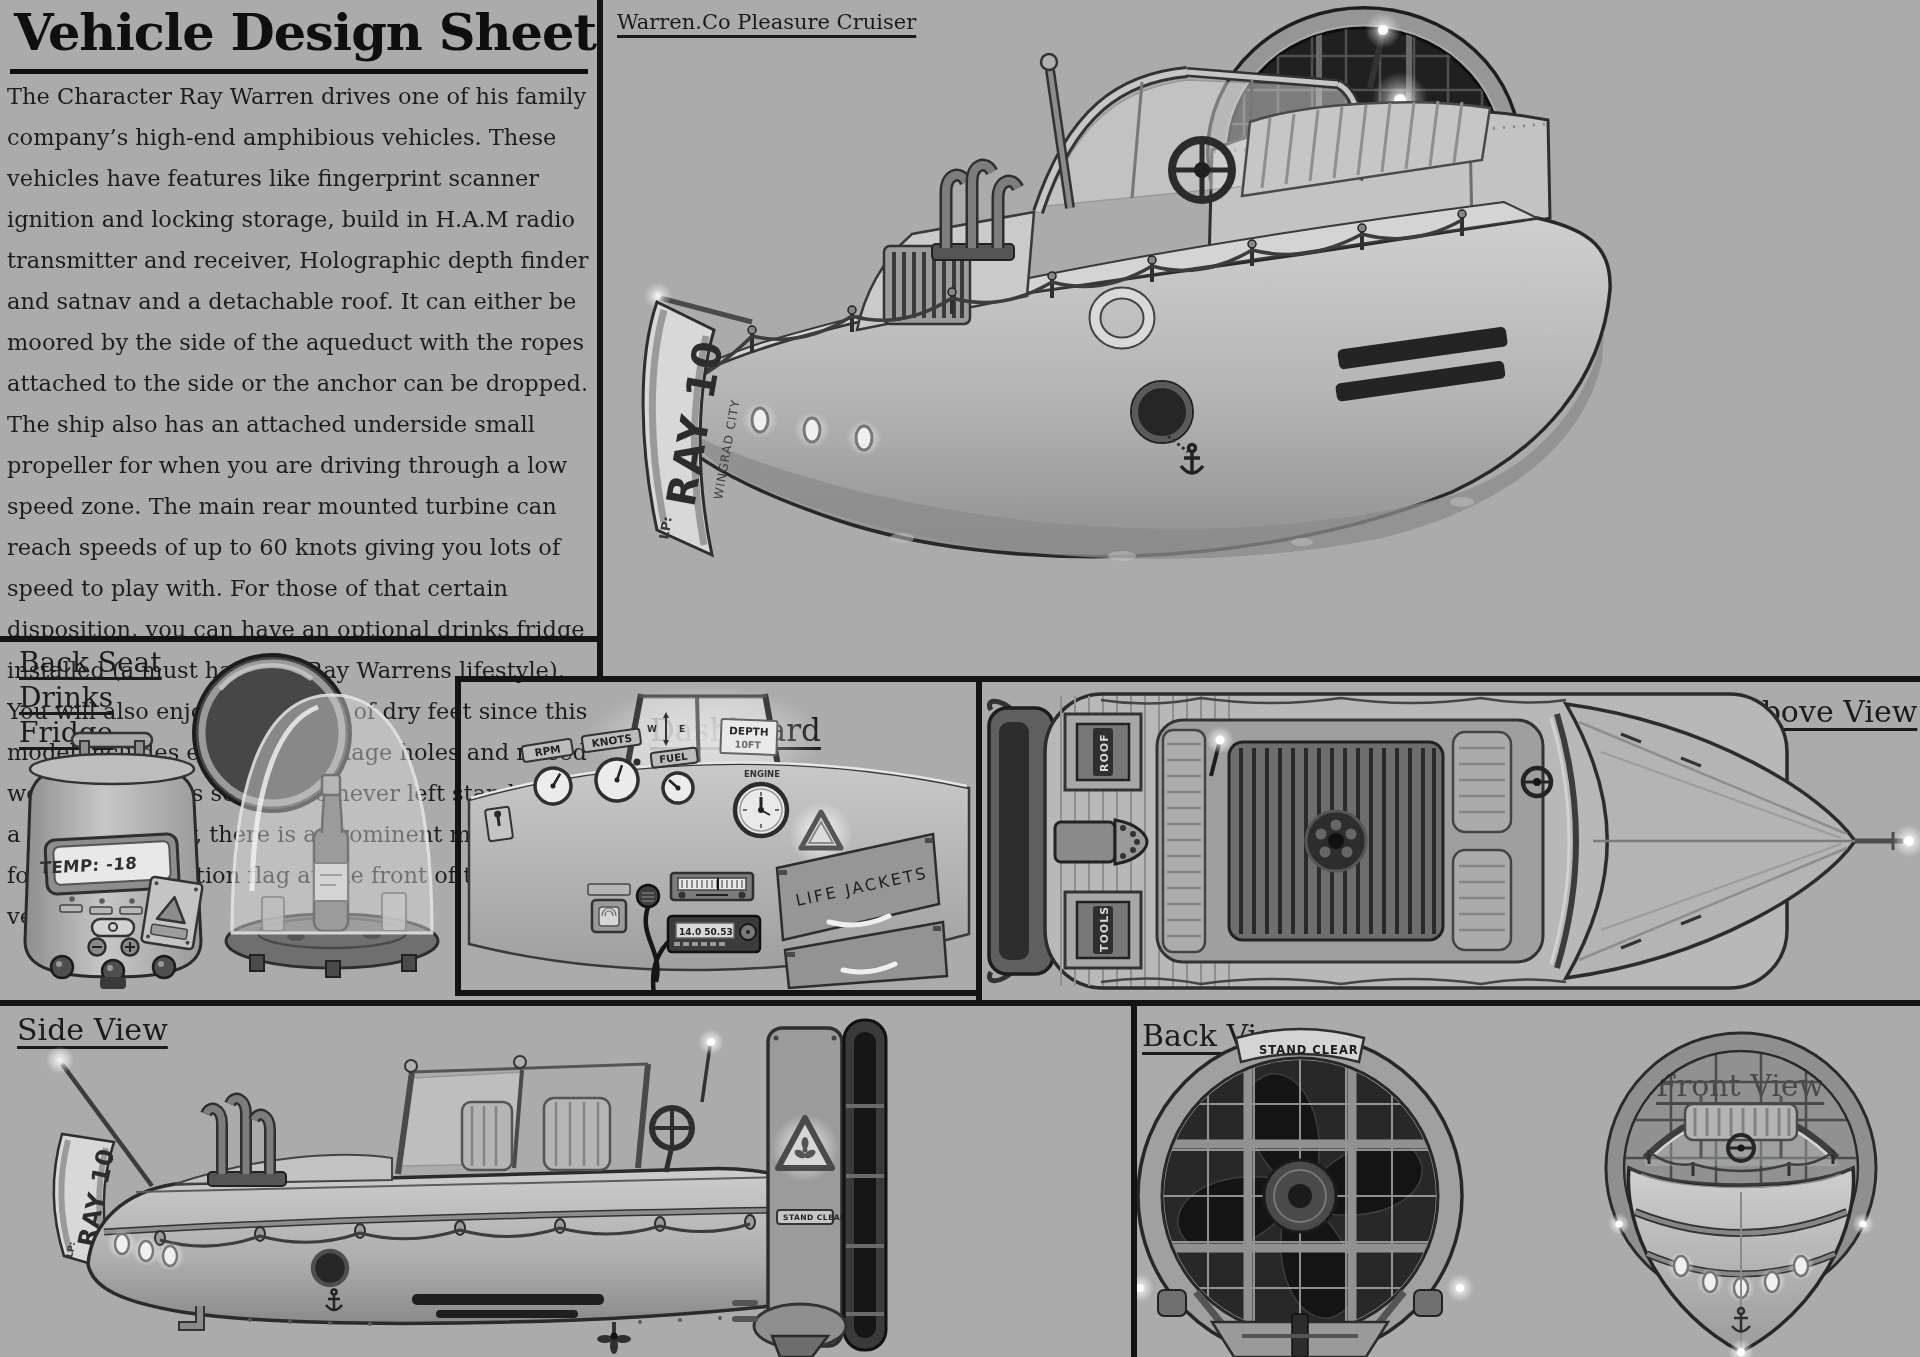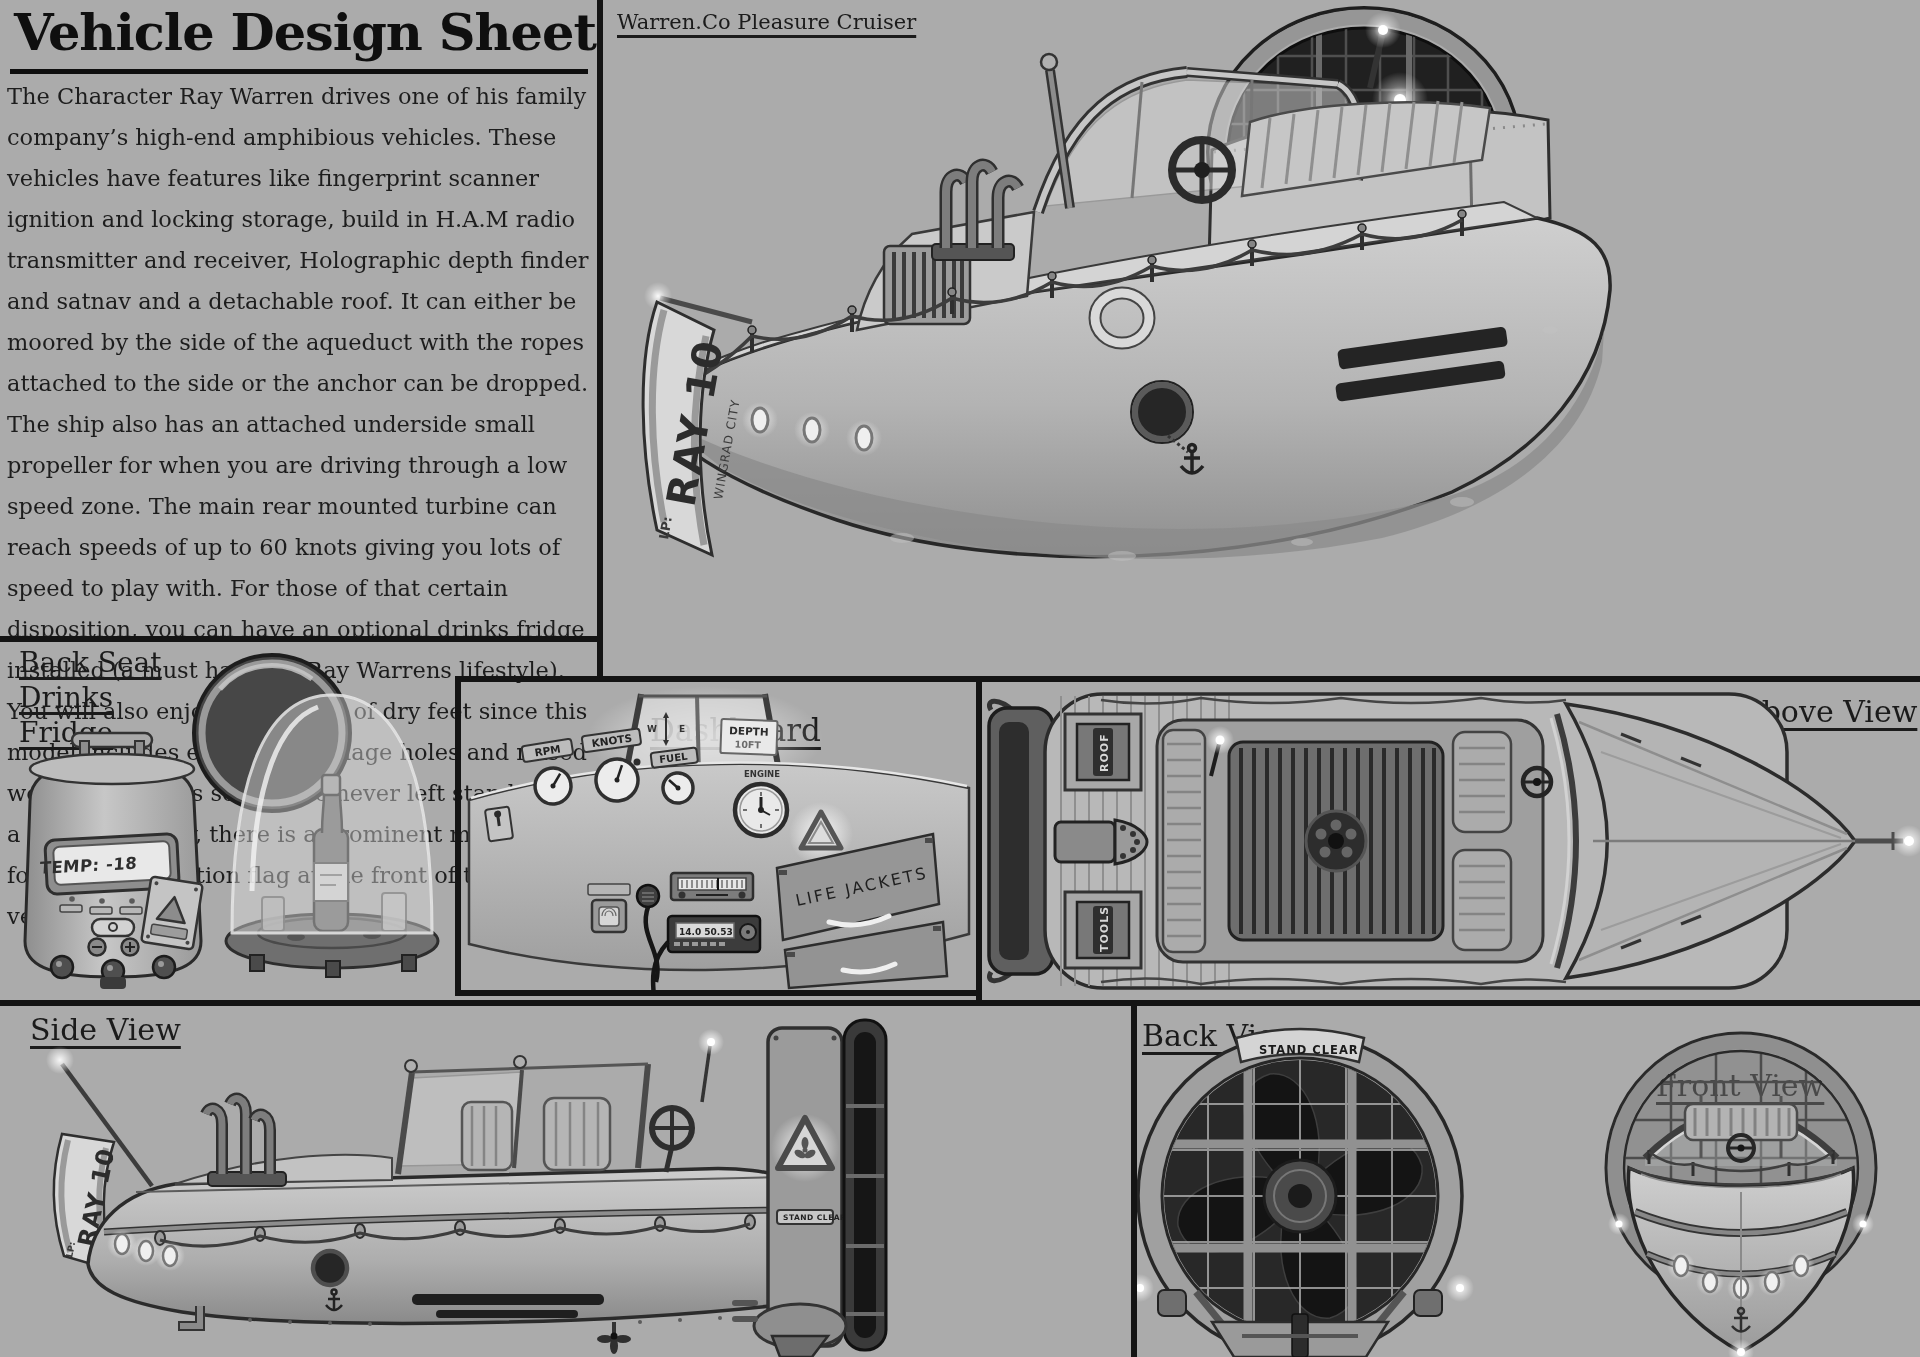--- a/index.html
+++ b/index.html
@@ -36,21 +36,21 @@
   <div class="line" style="left:455px;top:676px;width:6px;height:320px;"></div>
   <div class="line" style="left:976px;top:676px;width:6px;height:330px;"></div>
   <div class="line" style="left:455px;top:990px;width:527px;height:6px;"></div>
   <div class="line" style="left:0;top:1000px;width:1920px;height:6px;"></div>
   <div class="line" style="left:1131px;top:1000px;width:6px;height:357px;"></div>
 
   <div class="sec-title" style="left:617px;top:10px;font-size:21px;">Warren.Co Pleasure Cruiser</div>
   <div id="fridge-title">Back Seat Drinks Fridge</div>
   <div class="sec-title" style="left:650px;top:712px;font-size:31px;">Dashboard</div>
   <div class="sec-title" style="left:1740px;top:694px;">Above View</div>
-  <div class="sec-title" style="left:17px;top:1012px;margin-left:13px;">Side View</div>
+  <div class="sec-title" style="left:17px;top:1012px;">Side View</div>
   <div class="sec-title" style="left:1142px;top:1018px;">Back View</div>
   <div class="sec-title" style="left:1656px;top:1068px;">Front View</div>
 
   <svg style="left:602px;top:0;" width="1318" height="676" viewBox="0 0 1318 676">
     <defs>
       <radialGradient id="glowA">
           <stop offset="0" stop-color="#ffffff" stop-opacity=".95"></stop>
           <stop offset=".5" stop-color="#ffffff" stop-opacity=".35"></stop>
           <stop offset="1" stop-color="#ffffff" stop-opacity="0"></stop>
         </radialGradient>

